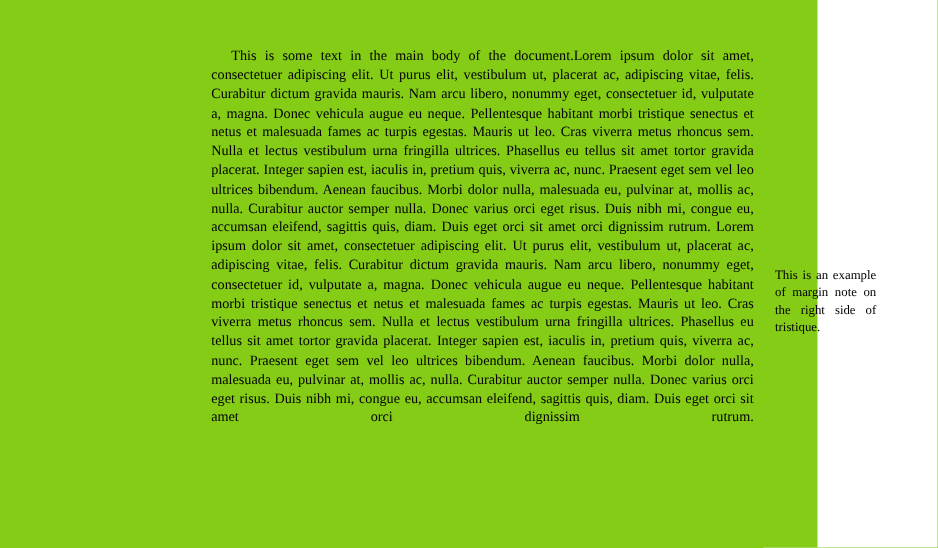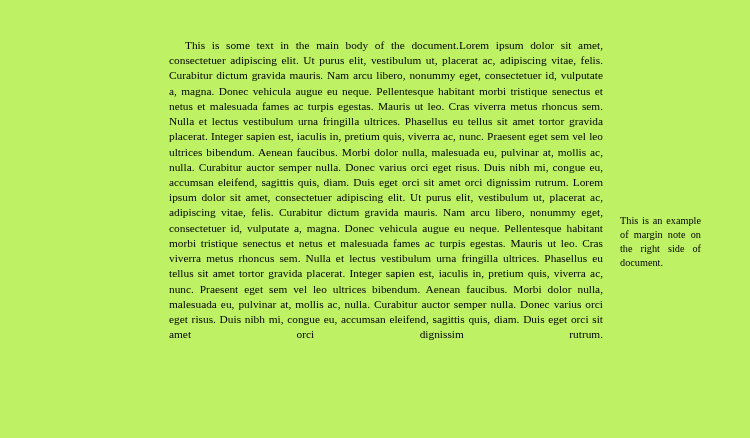--- a/index.html
+++ b/index.html
@@ -16,23 +16,23 @@
     overflow: hidden;
     position: relative;
     -webkit-font-smoothing: antialiased;
   }
 
   
   .page {
     position: absolute;
     left: 0;
     top: 0;
-    width: 750px;
+    width: 654px;
     height: 438px;
-    background: #bef264;
+    background: #84cc16;
   }
 
   
   .main-column {
     position: absolute;
     left: 169px;
     top: 38px;
     width: 434px;
   }
 
@@ -85,16 +85,16 @@
 </head>
 <body>
 
 <div class="page">
 
   <div class="main-column">
     <p class="body-paragraph">This is some text in the main body of the document.Lorem ipsum dolor sit amet, consectetuer adipiscing elit. Ut purus elit, vestibulum ut, placerat ac, adipiscing vitae, felis. Curabitur dictum gravida mauris. Nam arcu libero, nonummy eget, consectetuer id, vulputate a, magna. Donec vehicula augue eu neque. Pellentesque habitant morbi tristique senectus et netus et malesuada fames ac turpis egestas. Mauris ut leo. Cras viverra metus rhoncus sem. Nulla et lectus vestibulum urna fringilla ultrices. Phasellus eu tellus sit amet tortor gravida placerat. Integer sapien est, iaculis in, pretium quis, viverra ac, nunc. Praesent eget sem vel leo ultrices bibendum. Aenean faucibus. Morbi dolor nulla, malesuada eu, pulvinar at, mollis ac, nulla. Curabitur auctor semper nulla. Donec varius orci eget risus. Duis nibh mi, congue eu, accumsan eleifend, sagittis quis, diam. Duis eget orci sit amet orci dignissim rutrum. Lorem ipsum dolor sit amet, consectetuer adipiscing elit. Ut purus elit, vestibulum ut, placerat ac, adipiscing vitae, felis. Curabitur dictum gravida mauris. Nam arcu libero, nonummy eget, consectetuer id, vulputate a, magna. Donec vehicula augue eu neque. Pellentesque habitant morbi tristique senectus et netus et malesuada fames ac turpis egestas. Mauris ut leo. Cras viverra metus rhoncus sem. Nulla et lectus vestibulum urna fringilla ultrices. Phasellus eu tellus sit amet tortor gravida placerat. Integer sapien est, iaculis in, pretium quis, viverra ac, nunc. Praesent eget sem vel leo ultrices bibendum. Aenean faucibus. Morbi dolor nulla, malesuada eu, pulvinar at, mollis ac, nulla. Curabitur auctor semper nulla. Donec varius orci eget risus. Duis nibh mi, congue eu, accumsan eleifend, sagittis quis, diam. Duis eget orci sit amet orci dignissim rutrum.</p>
   </div>
 
   <div class="margin-note">
-    <p class="margin-note-text">This is an example of margin note on the right side of document.</p>
+    <p class="margin-note-text">This is an example of margin note on the right side of tristique.</p>
   </div>
 
 </div>
 
 </body></html>

